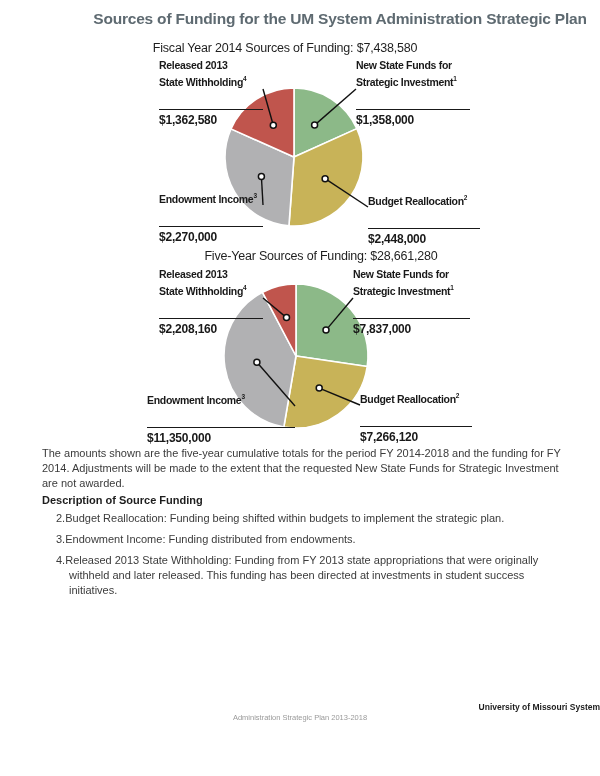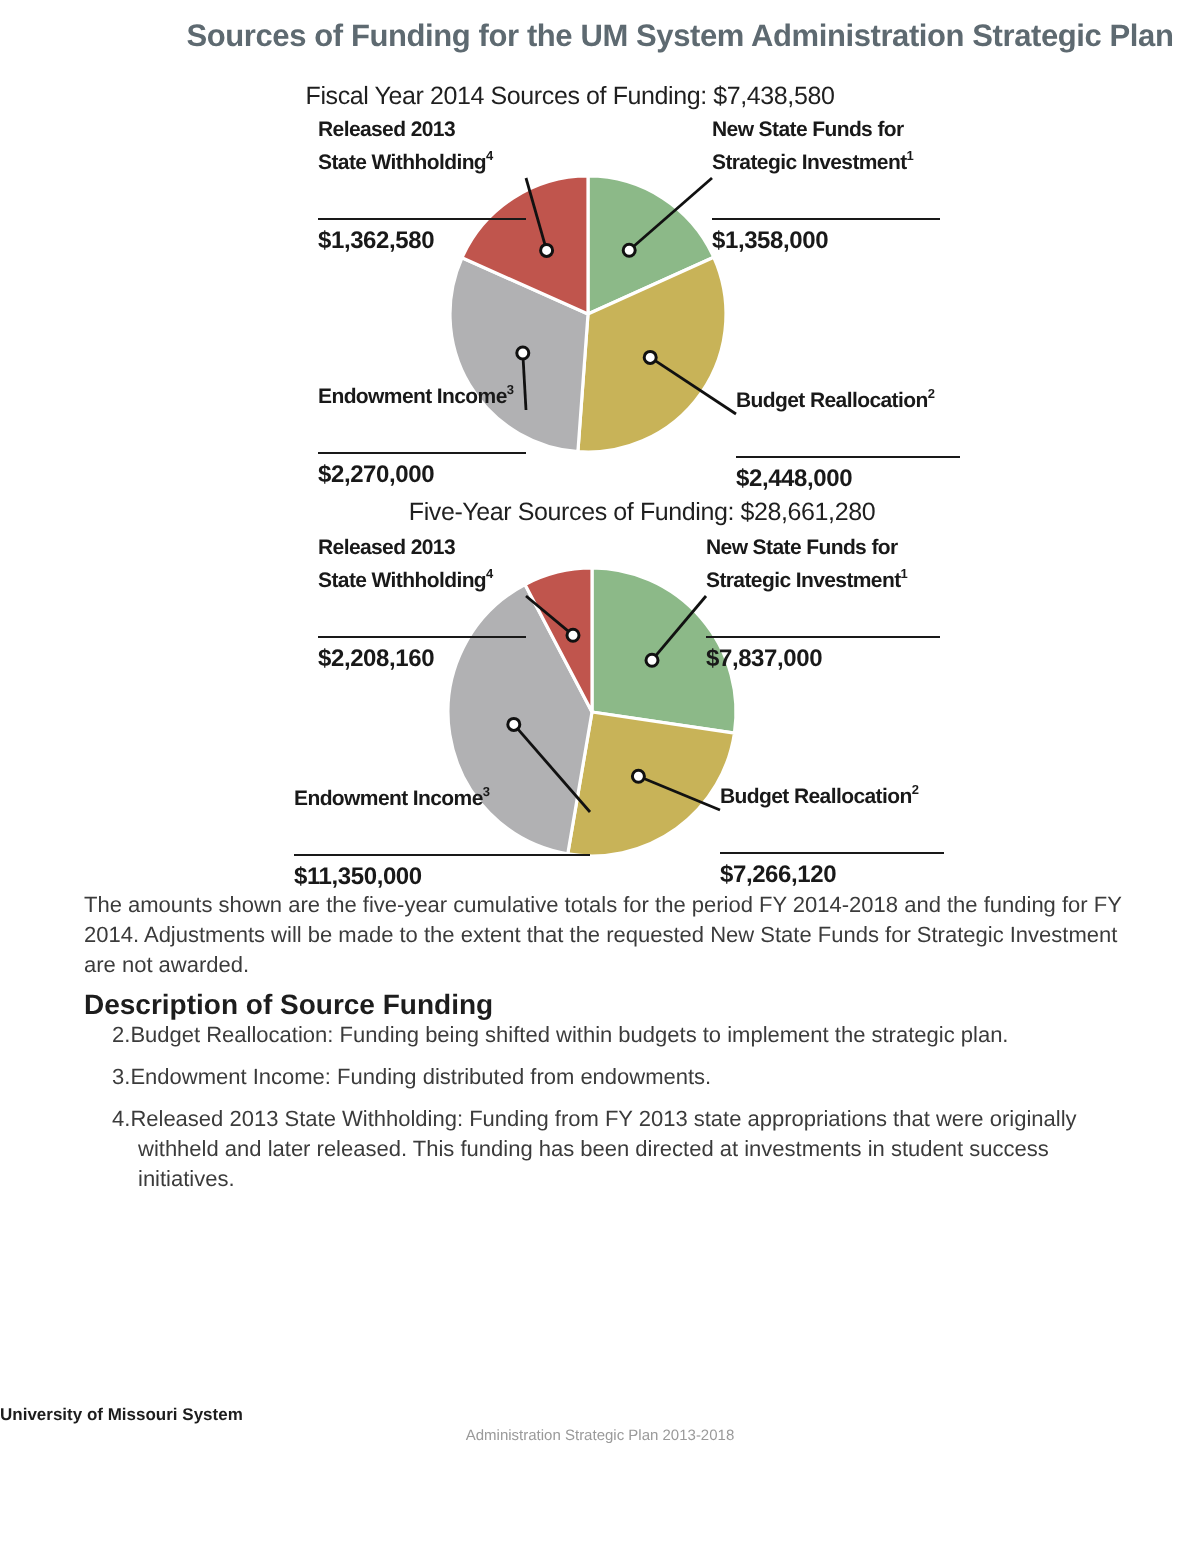--- a/index.html
+++ b/index.html
@@ -31,26 +31,26 @@
   #c1-bl{left:159px;top:189px;width:104px;}
   #c1-br{left:368px;top:191px;width:112px;}
   #c2-tl{left:159px;top:268px;width:104px;}
   #c2-tr{left:353px;top:268px;width:117px;}
   #c2-bl{left:147px;top:390px;width:148px;}
   #c2-br{left:360px;top:389px;width:112px;}
 
   .body-text{position:absolute;left:42px;top:446px;width:521px;
              font-size:11px;line-height:15px;color:#3b3b3b;}
   .desc-heading{position:absolute;left:42px;top:494px;
-                font-size:14px;font-weight:bold;color:#1d1d1d;}
+                font-size:11px;font-weight:bold;color:#1d1d1d;}
   .desc-list{position:absolute;left:56px;top:511px;width:507px;
              font-size:11px;line-height:15px;color:#3b3b3b;}
   .desc-item{padding-left:13px;text-indent:-13px;margin-bottom:6px;}
 
-  .footer-org{position:absolute;top:702px;left:0;width:100%;text-align:left;
+  .footer-org{position:absolute;top:702px;left:0;width:100%;text-align:right;
               font-size:8.5px;font-weight:bold;color:#1d1d1d;}
   .footer-doc{position:absolute;top:713px;left:0;width:100%;text-align:center;
               font-size:7.5px;color:#9a9a9a;}
   .footer-page{position:absolute;top:726px;left:0;width:100%;text-align:right;
                font-size:10.5px;color:#3b3b3b;padding-left:23px;}
 </style>
 </head>
 <body>
 
 <div class="page">

